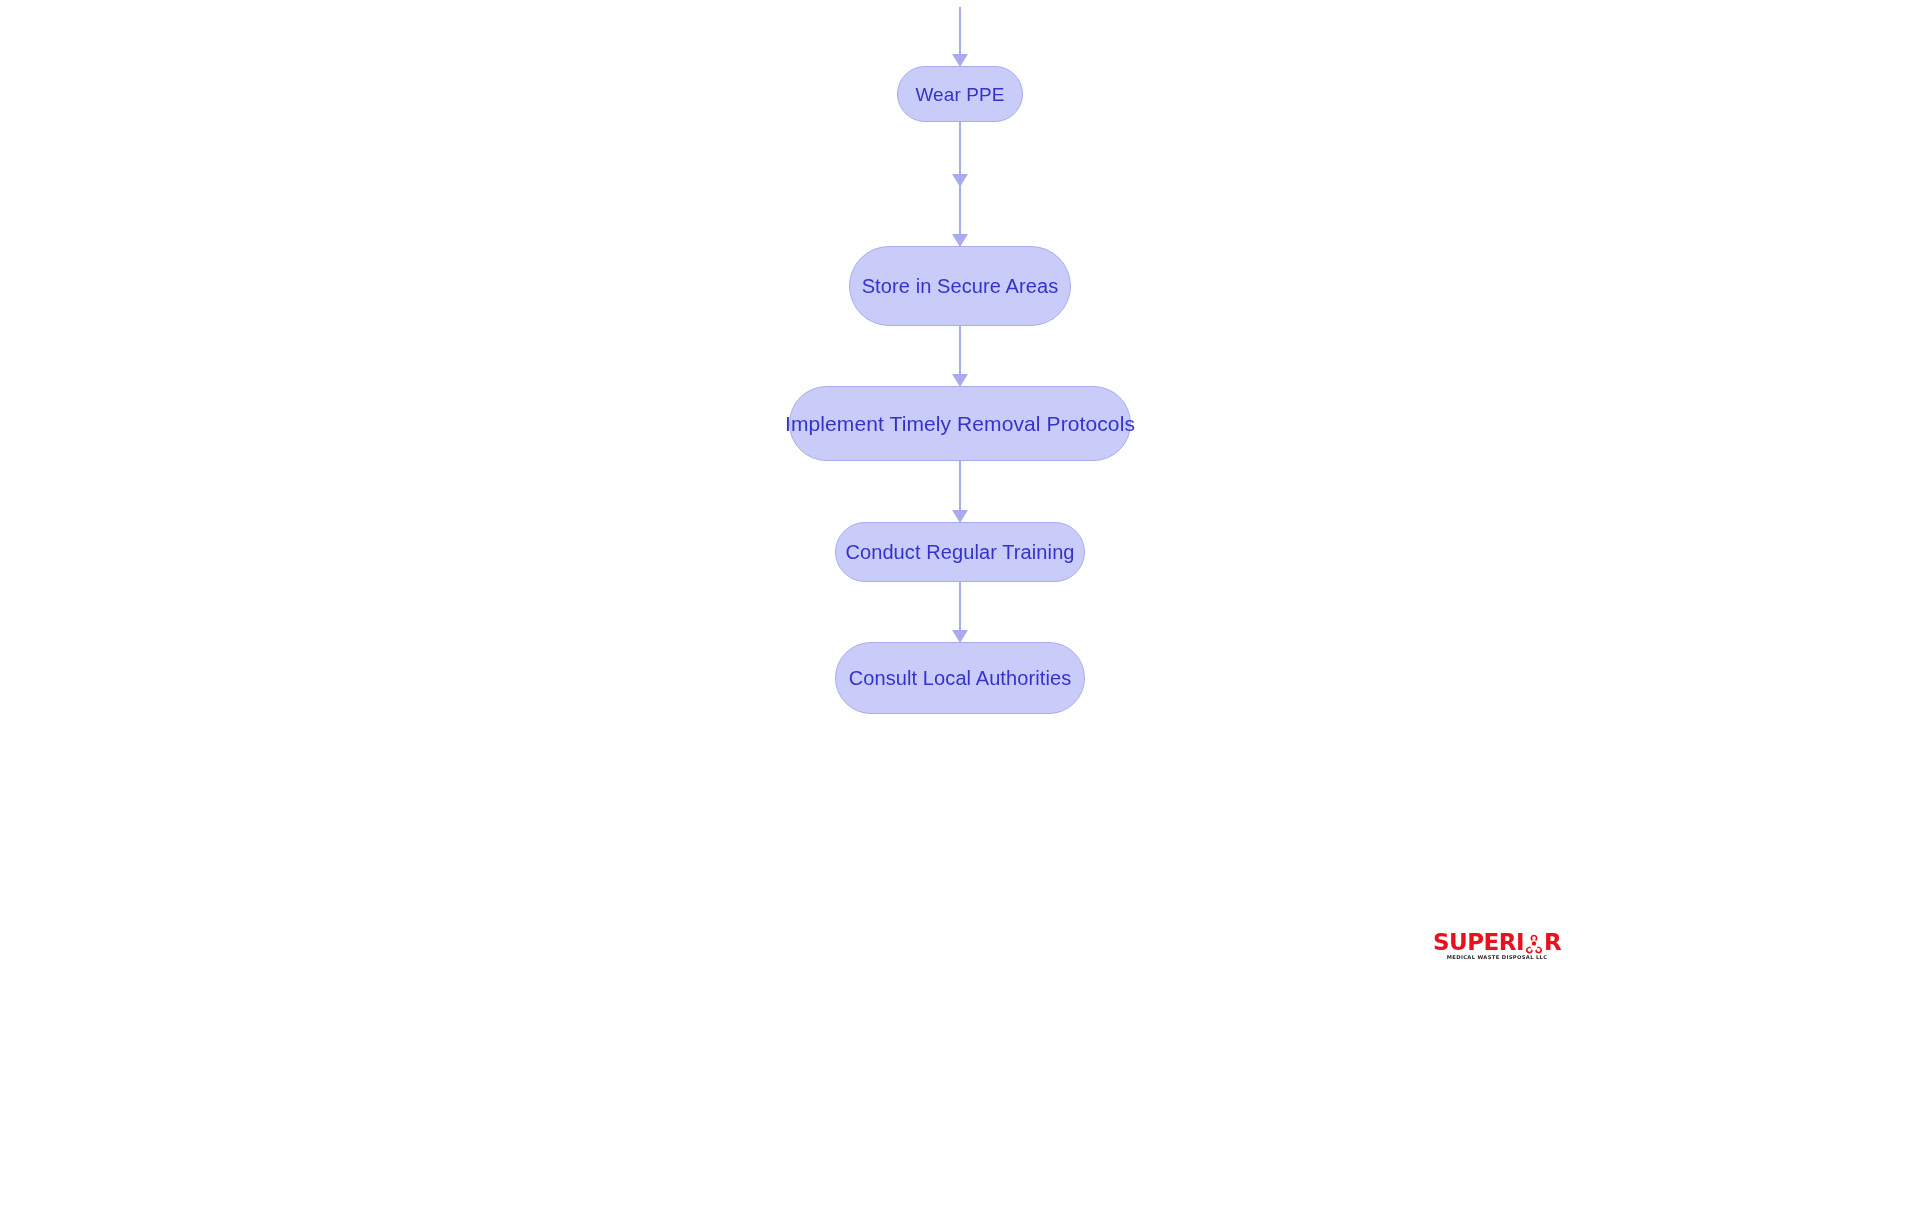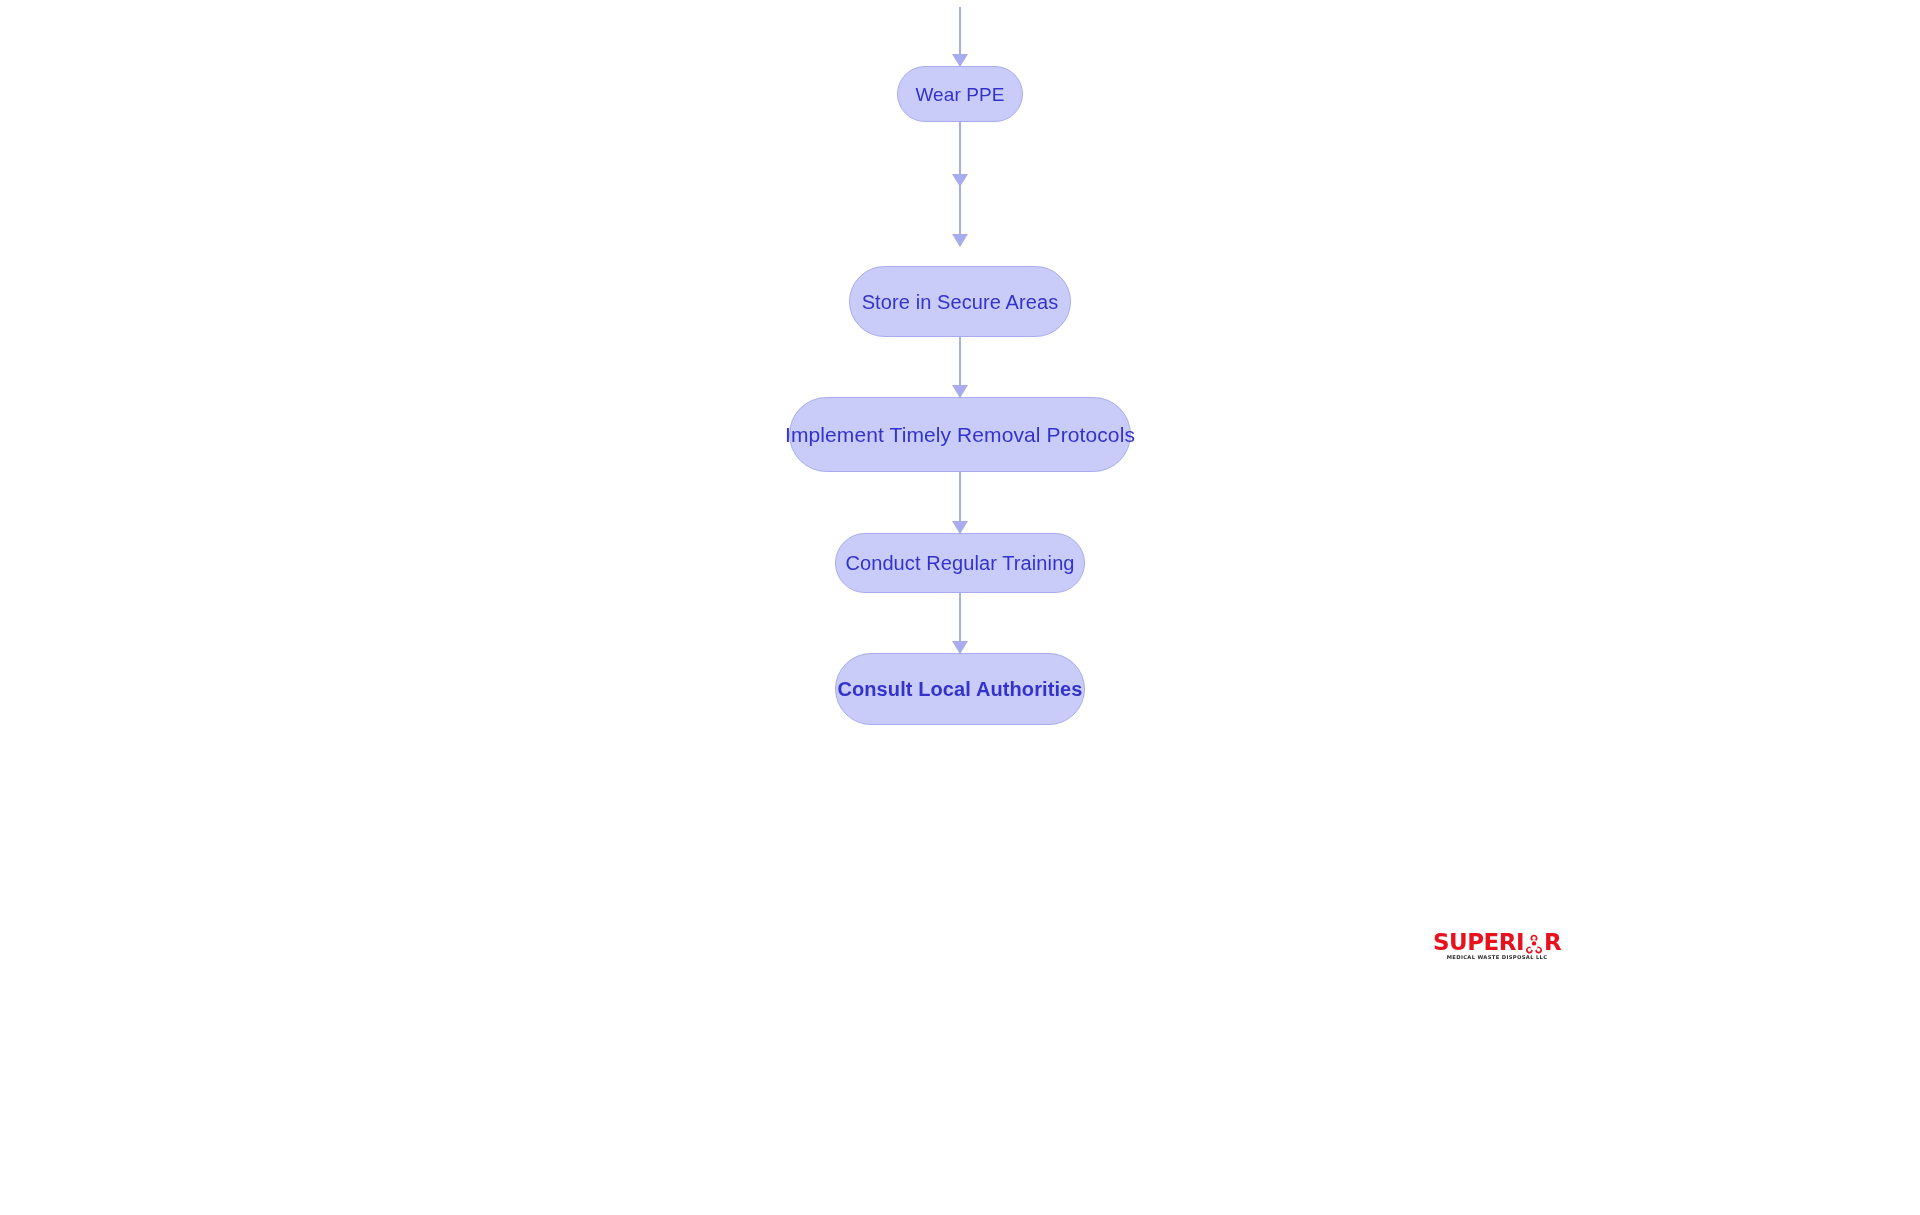--- a/index.html
+++ b/index.html
@@ -106,33 +106,33 @@
 
 <div id="flowchart-canvas">
 
   <div class="flow-chain" id="flow-chain" style="top: 7px;">
       <div class="connector" style="height: 59px;"></div>
       <div class="flow-node" style="width: 126px; height: 56px; font-size: 19px;">
         <span>Wear PPE</span>
       </div>
       <div class="connector" style="height: 64px;"></div>
       <div class="connector" style="height: 60px;"></div>
-      <div class="flow-node" style="width: 222px; height: 71px; font-size: 20px; margin-top: 20px;">
+      <div class="flow-node" style="width: 222px; height: 80px; font-size: 20px;">
         <span>Store in Secure Areas</span>
       </div>
       <div class="connector" style="height: 60px;"></div>
       <div class="flow-node" style="width: 342px; height: 75px; font-size: 21px;">
         <span>Implement Timely Removal Protocols</span>
       </div>
       <div class="connector" style="height: 61px;"></div>
       <div class="flow-node" style="width: 250px; height: 60px; font-size: 20px;">
         <span>Conduct Regular Training</span>
       </div>
       <div class="connector" style="height: 60px;"></div>
-      <div class="flow-node" style="width: 250px; height: 72px; font-size: 20px; font-weight: bold;">
+      <div class="flow-node" style="width: 250px; height: 72px; font-size: 20px;">
         <span>Consult Local Authorities</span>
       </div>
     </div>
 
   <div id="logo-watermark" style="left: 1433px; top: 931px;">
     <div class="logo-wordmark">
       <span>SUPERI</span>
       <span class="logo-biohazard">
         <svg viewBox="0 0 64 64" width="20" height="20" aria-hidden="true">
           <g fill="#e8111e">

